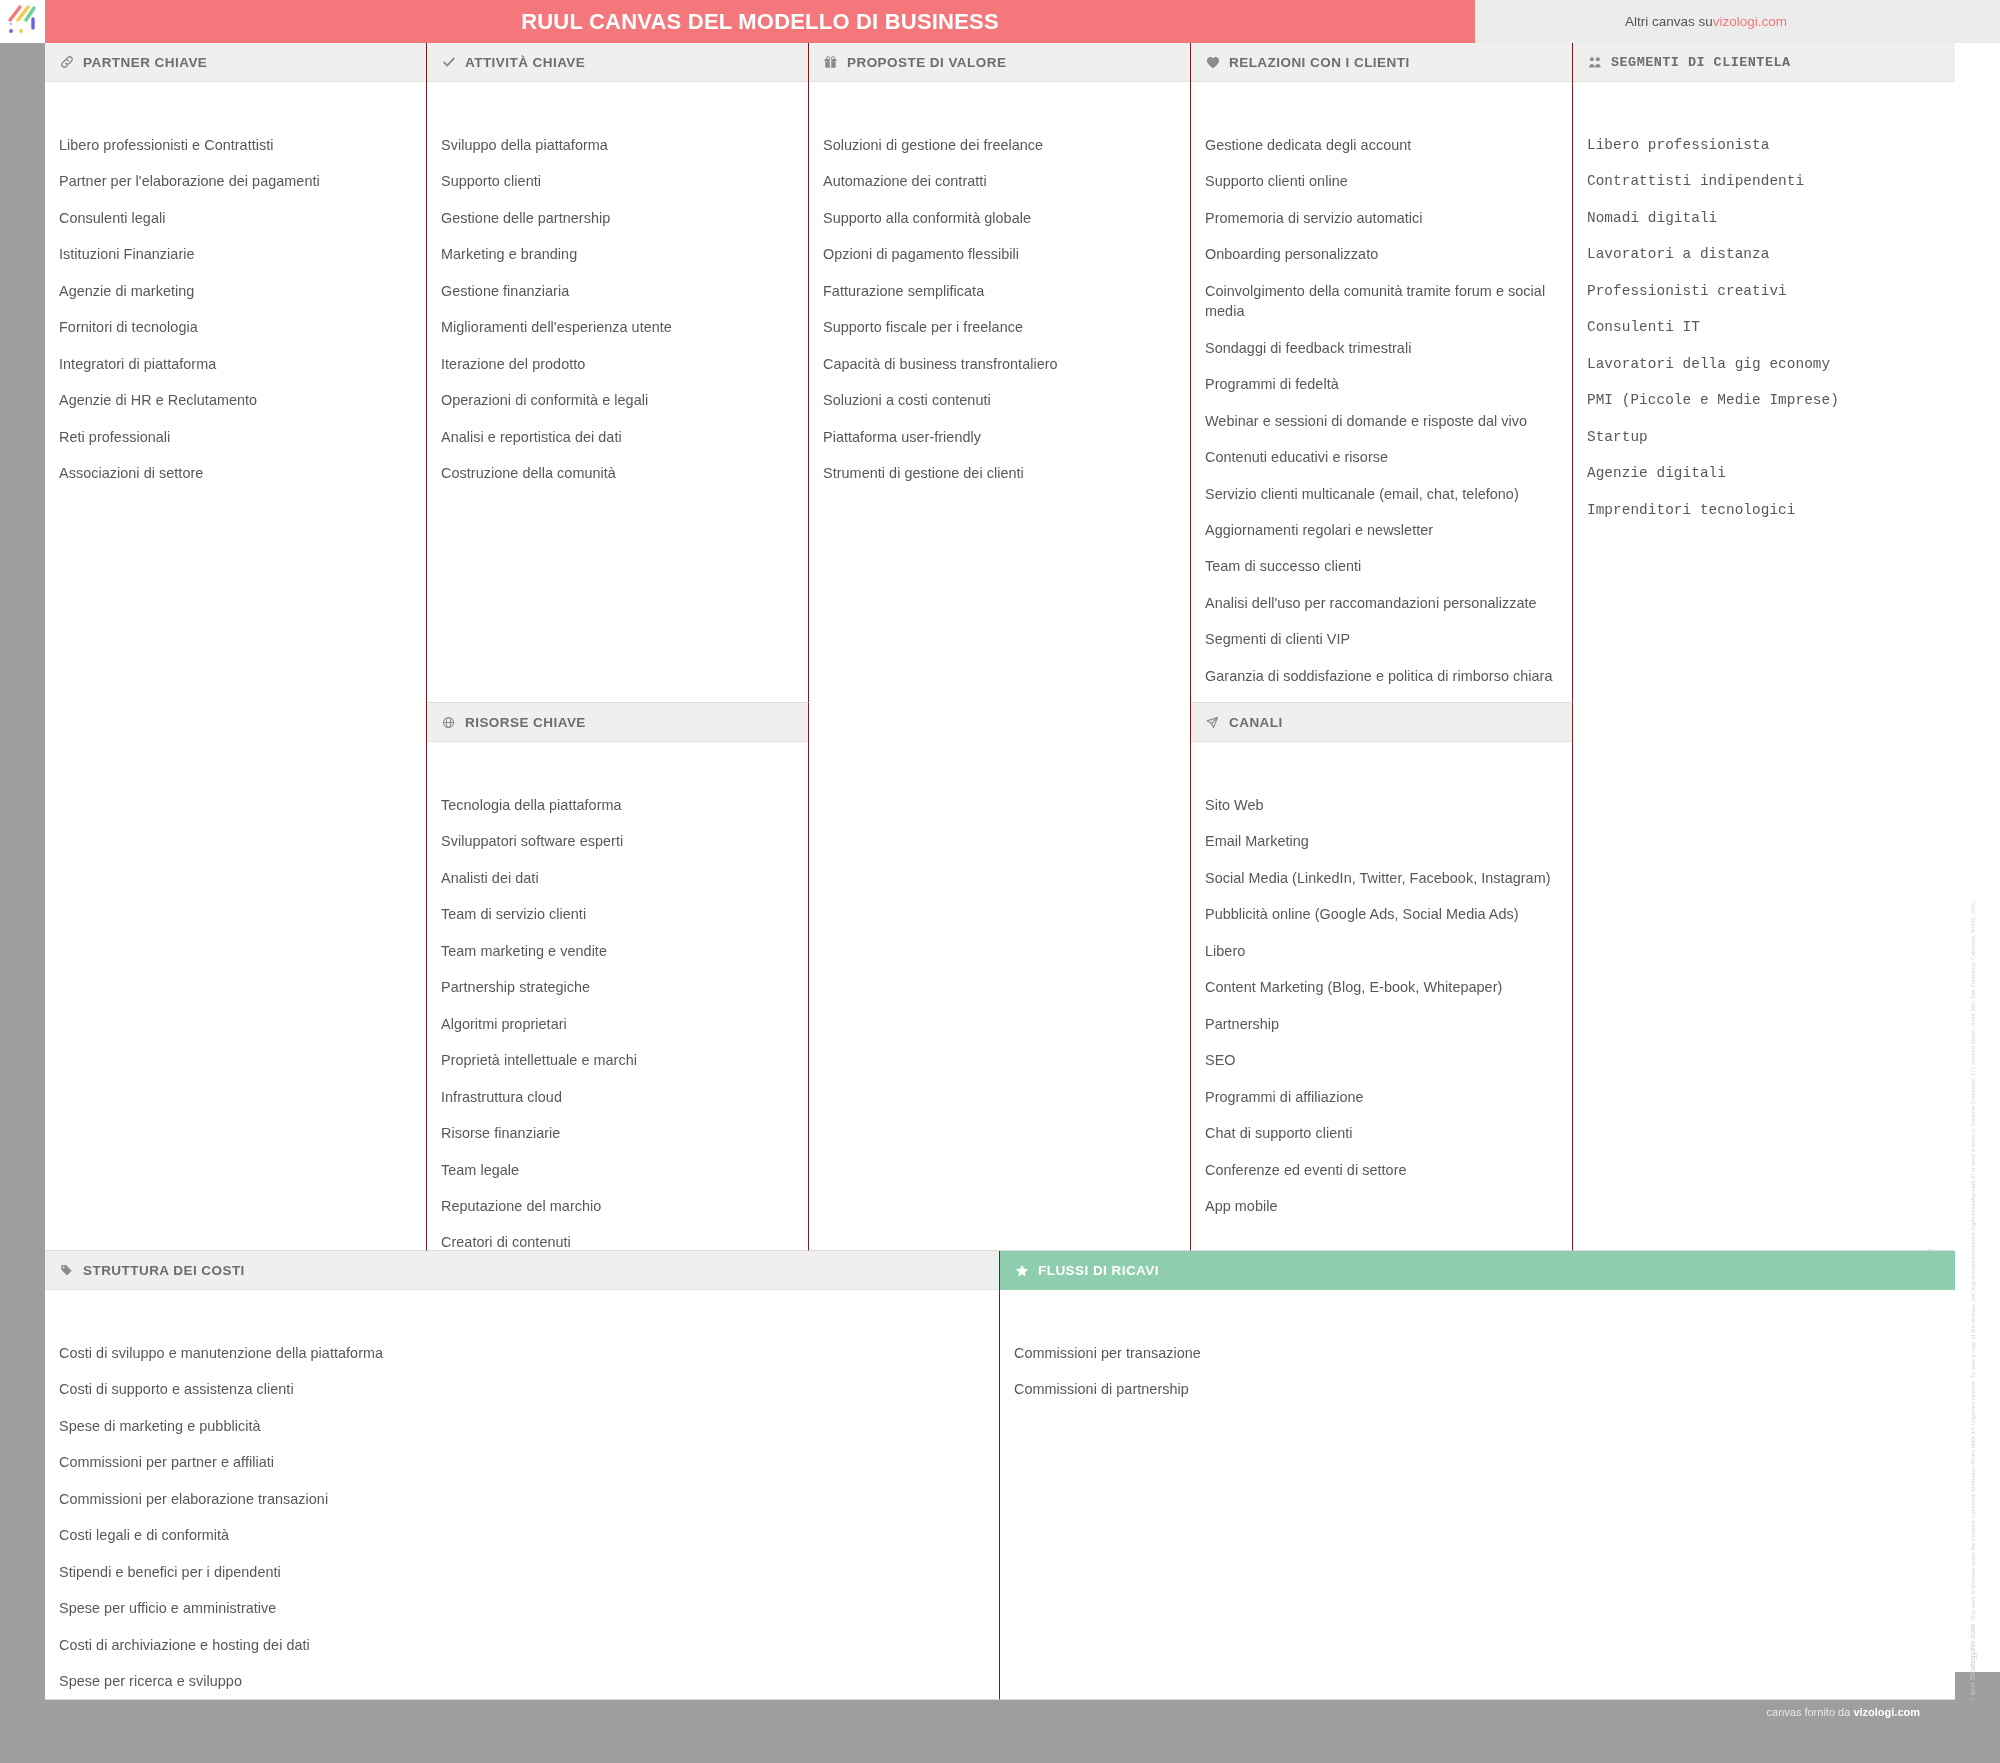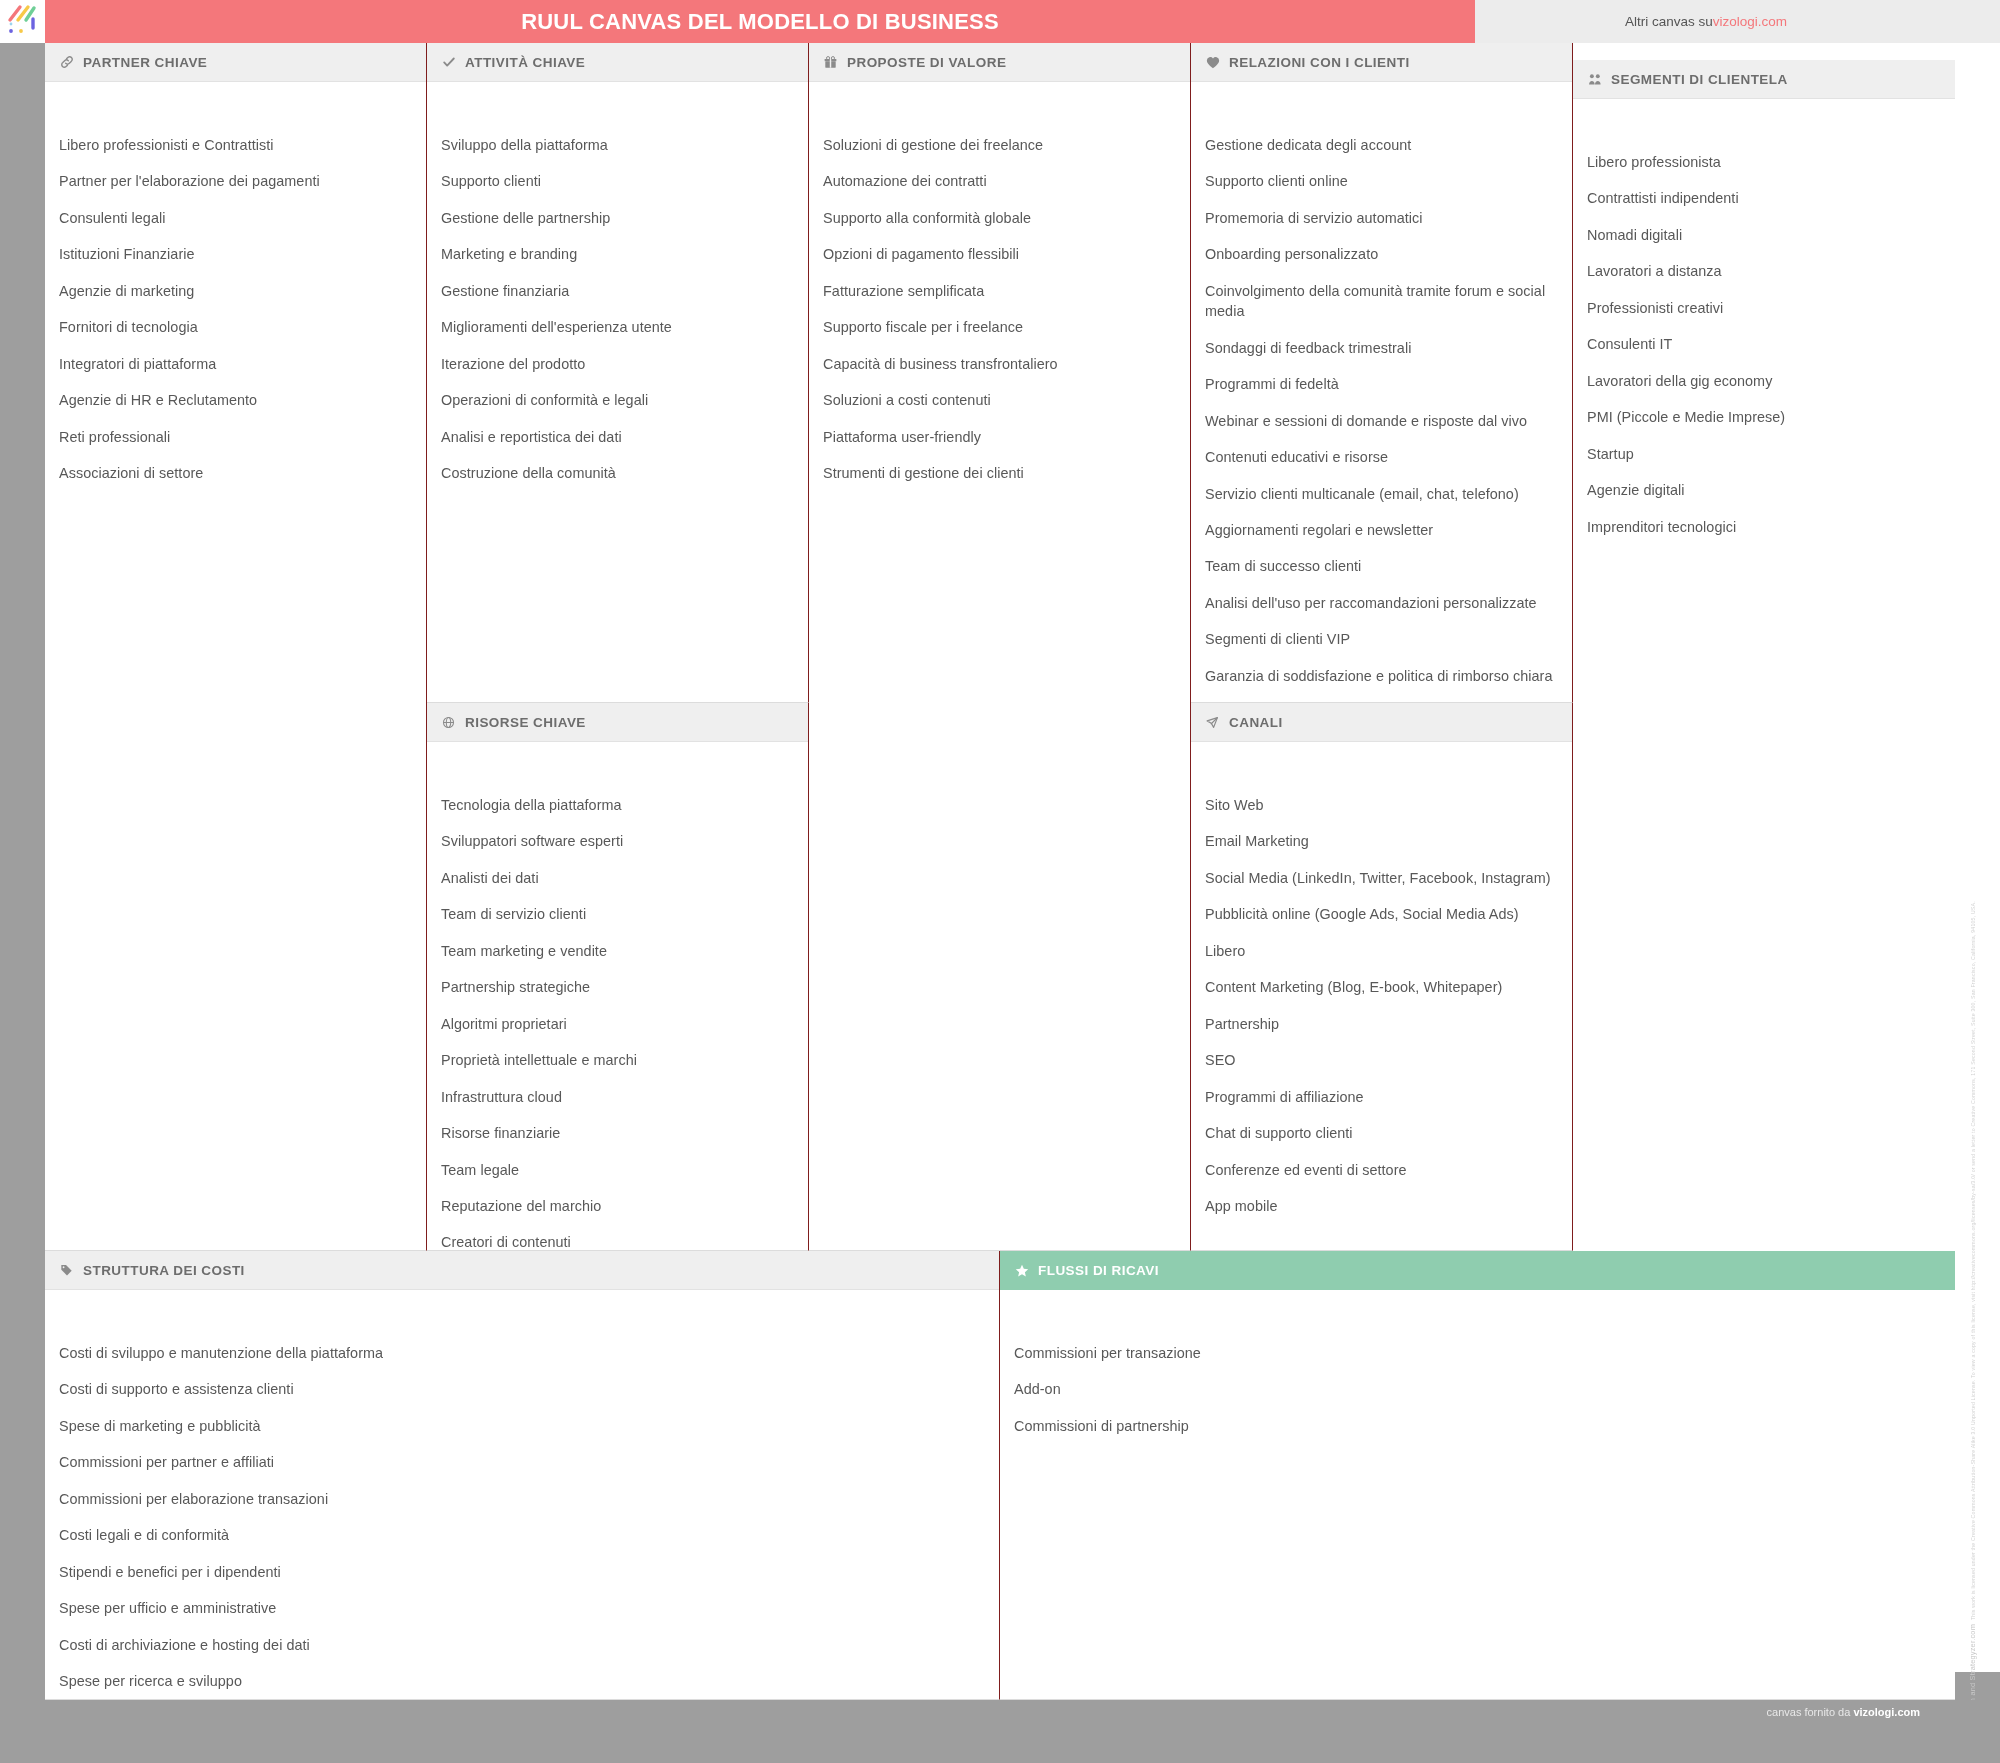--- a/index.html
+++ b/index.html
@@ -79,21 +79,21 @@
     user-select: none;
   }
 
   
   #c-partner   { left: 0px;    top: 0px;   width: 382px;  height: 1208px; }
   #c-attivita  { left: 382px;  top: 0px;   width: 382px;  height: 660px; }
   #c-risorse   { left: 382px;  top: 660px; width: 382px;  height: 548px; }
   #c-proposte  { left: 764px;  top: 0px;   width: 382px;  height: 1208px; }
   #c-relazioni { left: 1146px; top: 0px;   width: 382px;  height: 660px; }
   #c-canali    { left: 1146px; top: 660px; width: 382px;  height: 548px; }
-  #c-segmenti  { left: 1528px; top: 17px;   width: 382px;  height: 1208px; border-right: none; }
+  #c-segmenti  { left: 1528px; top: 0px;   width: 382px;  height: 1208px; border-right: none; font-family: Liberation Mono, monospace; }
 
   #c-costi     { left: 0px;    top: 1208px; width: 955px; height: 449px; }
   #c-ricavi    { left: 955px;  top: 1208px; width: 955px; height: 449px; border-right: none; }
 
   #c-costi .cell-body, #c-ricavi .cell-body { padding-top: 18px; }
   #c-ricavi { border-top: none; }
 
   
   .footer {
     position: absolute; left: 0px; top: 1700px; width: 2000px; height: 63px;
@@ -369,21 +369,20 @@
       <div class="cell-head green">
         <span class="hicon">
           <svg width="14" height="14" viewBox="0 0 16 16" fill="#ffffff">
             <path d="M8 .9l2.1 4.6 5 .5-3.8 3.4 1.1 4.9L8 11.8l-4.4 2.5 1.1-4.9L.9 6l5-.5z"></path>
           </svg>
         </span>
         <span class="htitle">FLUSSI DI RICAVI</span>
       </div>
       <div class="cell-body">
         <div class="item">Commissioni per transazione</div>
-        <div class="item">Add-on</div>
         <div class="item">Commissioni di partnership</div>
         <div class="num">5</div>
       </div>
     </div>
 
   </div>
 
   <div class="cc-strip">
     <div class="cc-vert cc-legal">This work is licensed under the Creative Commons Attribution-Share Alike 3.0 Unported License. To view a copy of this license, visit http://creativecommons.org/licenses/by-sa/3.0/ or send a letter to Creative Commons, 171 Second Street, Suite 300, San Francisco, California, 94105, USA.</div>
     <div class="cc-vert">The makers of Business Model Generation and Strategyzer.com</div>

